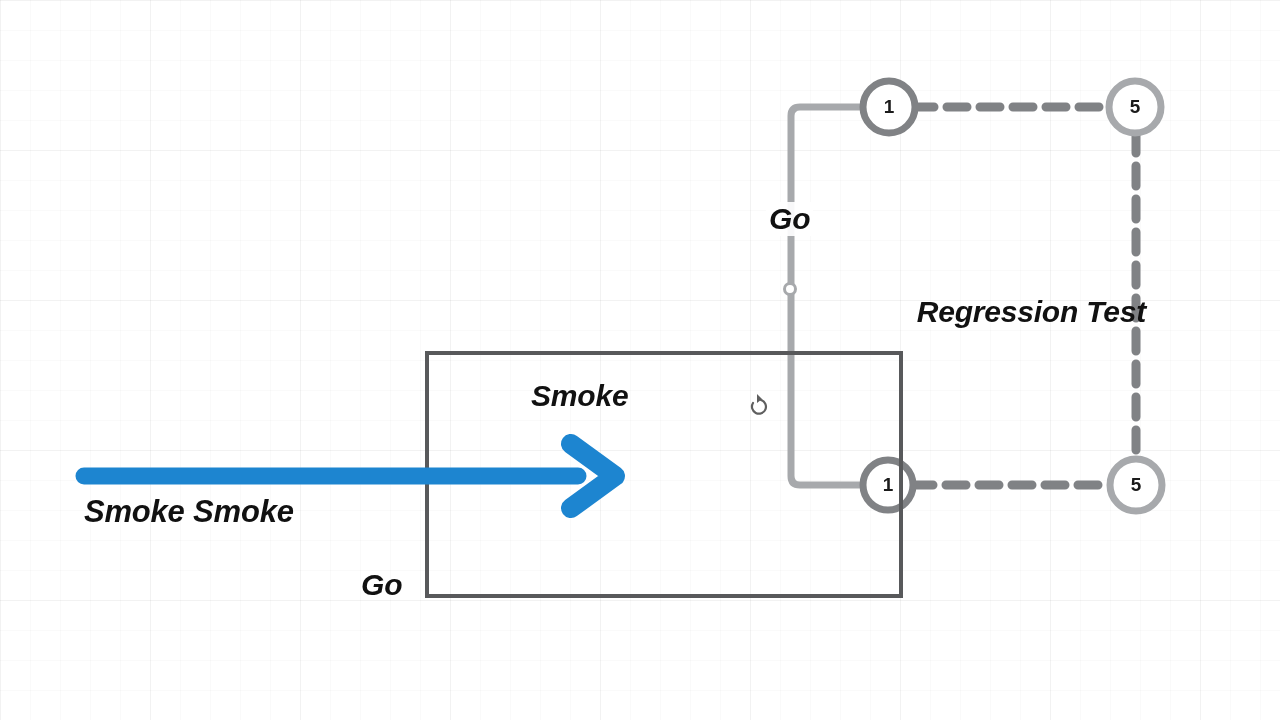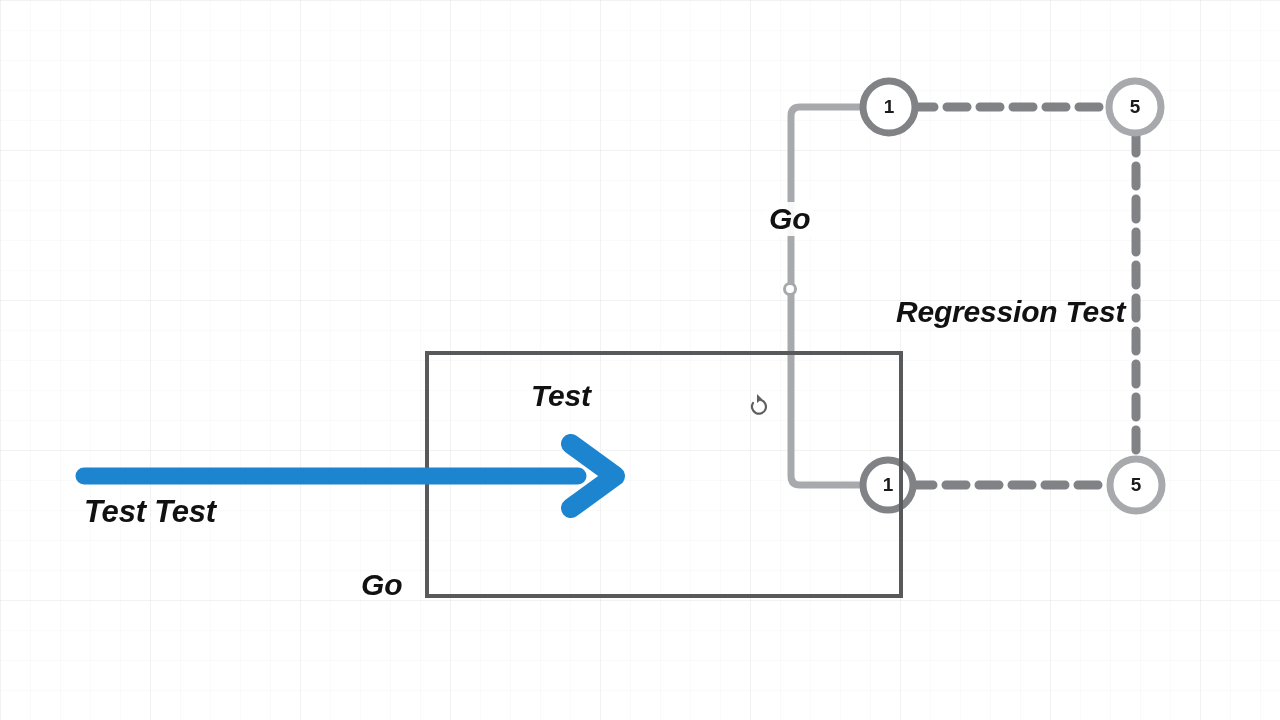--- a/index.html
+++ b/index.html
@@ -38,21 +38,21 @@
     letter-spacing: -0.2px;
     font-style: italic;
   }
   .lbl-smoke  { left: 84px;  top: 494px; font-size: 31px; }
   .lbl-build  { left: 531px; top: 379px; font-size: 30px; }
   .lbl-go-a   { left: 766px; top: 202px; font-size: 30px;
                 background: rgba(255,255,255,0.92); padding: 0 3px; }
   .lbl-go-b   { left: 361px; top: 568px; font-size: 30px; }
   .lbl-reg {
     left: 896px; top: 292px; width: 250px;
-    font-size: 30px; text-align: left; line-height: 40px;
+    font-size: 30px; text-align: right; line-height: 40px;
     white-space: normal;
   }
   .cnum {
     position: absolute;
     font-size: 19px;
     font-weight: bold;
     color: #1b1b1b;
     text-align: center;
     width: 40px;
   }
@@ -94,19 +94,19 @@
       <path d="M 761 400 A 7 7 0 1 1 753 403" fill="none" stroke="#222222" stroke-width="2.2" stroke-linecap="round"></path>
       <path d="M 757 394 L 762 399 L 757 403 Z" fill="#222222"></path>
     </g>
   </svg>
 
   <div class="cnum cnum-a">1</div>
   <div class="cnum cnum-b">5</div>
   <div class="cnum cnum-c">1</div>
   <div class="cnum cnum-d">5</div>
 
-  <div class="lbl lbl-smoke">Test Test</div>
-  <div class="lbl lbl-build">Test</div>
+  <div class="lbl lbl-smoke">Smoke Smoke</div>
+  <div class="lbl lbl-build">Smoke</div>
   <div class="lbl lbl-go-a">Go</div>
   <div class="lbl lbl-go-b">Go</div>
   <div class="lbl lbl-reg">Regression Test</div>
 
 </div>
 
 </body></html>

